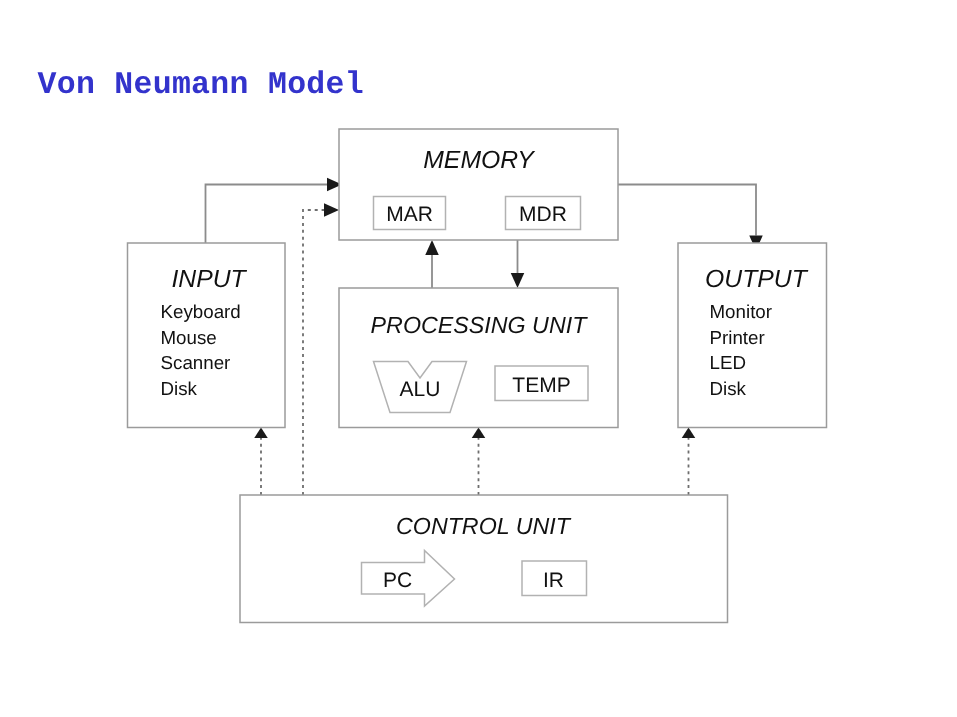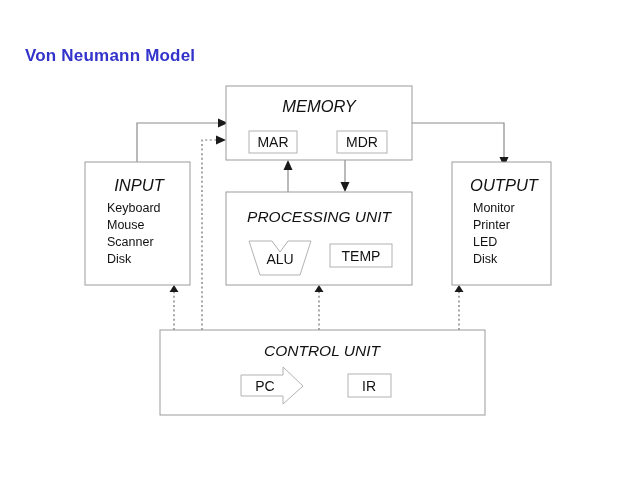--- a/index.html
+++ b/index.html
@@ -18,22 +18,22 @@
   #slide {
     position: relative;
     width: 638px;
     height: 478px;
     background: #ffffff;
   }
   #slide-title {
     position: absolute;
     left: 25px;
     top: 46px;
-    font-family: Liberation Sans, sans-serif;
-    font-size: 17px;
+    font-family: Liberation Mono, monospace;
+    font-size: 21px;
     font-weight: bold;
     color: #3333cc;
     letter-spacing: 0.2px;
     white-space: nowrap;
   }
   #diagram {
     position: absolute;
     left: 0;
     top: 0;
     width: 638px;

